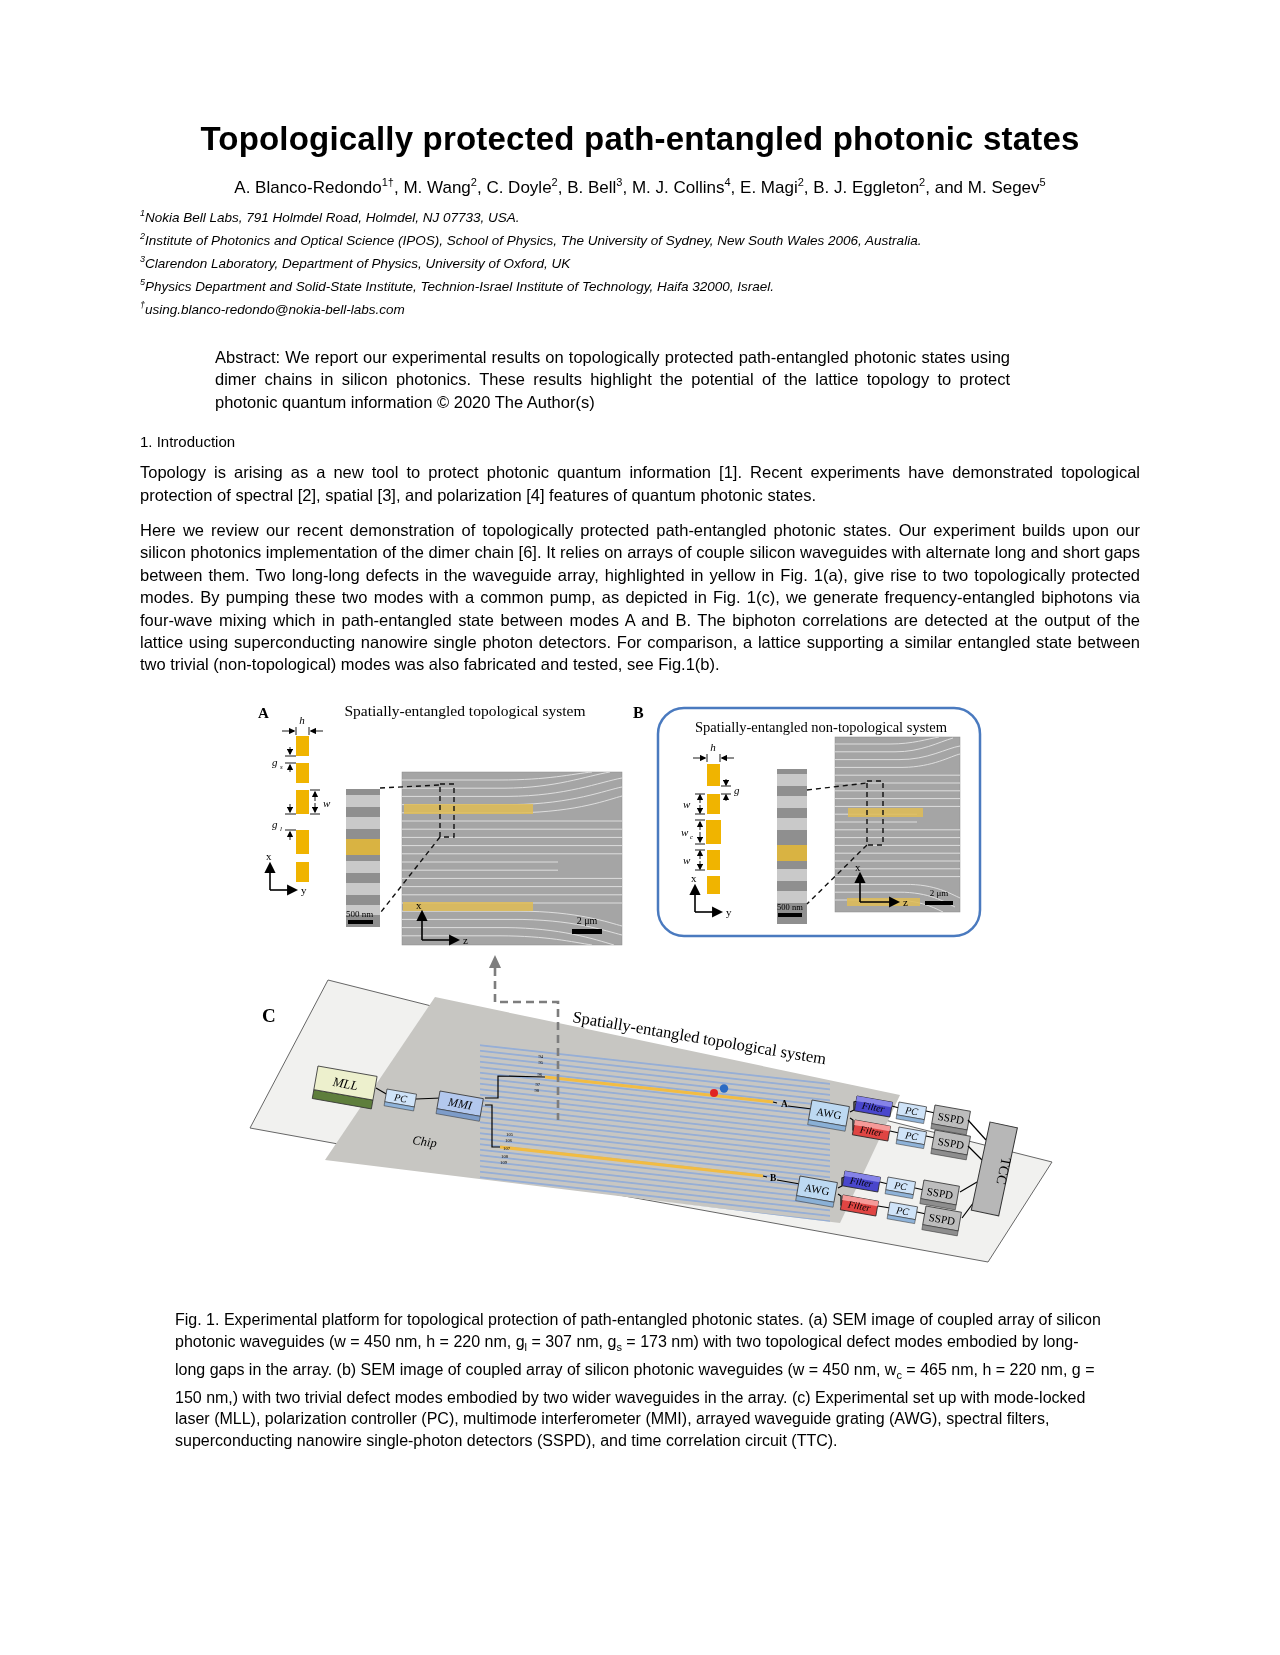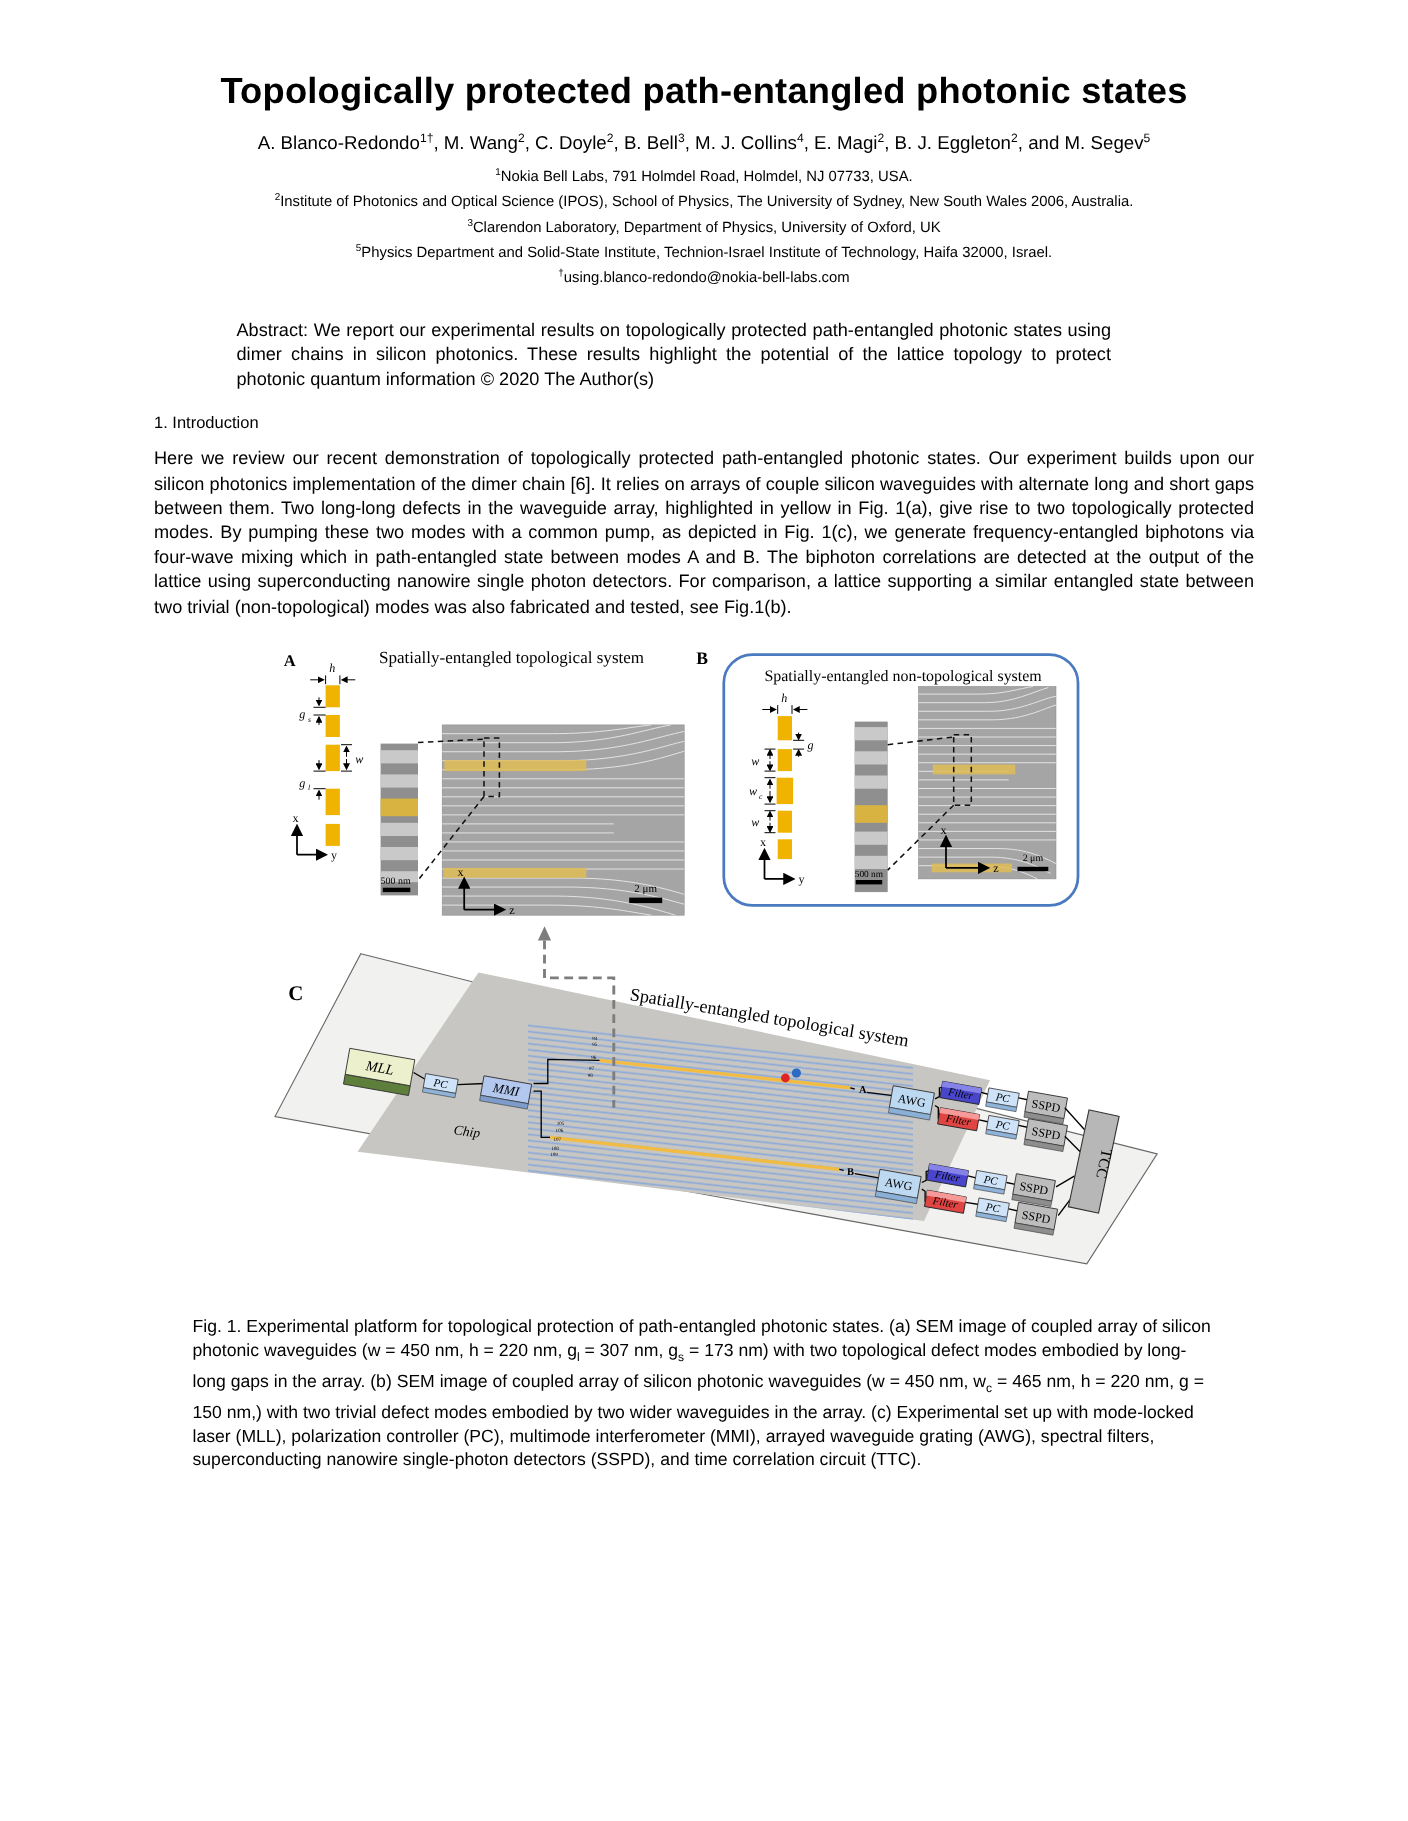--- a/index.html
+++ b/index.html
@@ -1,24 +1,24 @@
 <!DOCTYPE html>
 <html><head>
 <meta charset="utf-8">
 <style>
   * { box-sizing: border-box; }
   body { margin:0; background:#ffffff; }
   .page { width:1280px; height:1655px; background:#fff; color:#000;
           font-family:"Liberation Sans", sans-serif; overflow:hidden; position:relative; }
   .content { margin:0 140px; width:1000px; }
-  .title { font-size:33px; font-weight:bold; text-align:center; margin:0; padding-top:64px; letter-spacing:0.2px; }
+  .title { font-size:33px; font-weight:bold; text-align:center; margin:0; padding-top:120px; letter-spacing:0.2px; }
   .authors { text-align:center; font-size:17px; margin-top:18px; }
   .authors sup { font-size:11px; }
   .affils { margin-top:6px; }
-  .affil { text-align:center; font-size:13.5px; line-height:18.5px; }
+  .affil { text-align:left; font-size:13.5px; line-height:18.5px;font-style:italic; }
   .affil sup { font-size:9px; }
   .abstract { margin:27px 130px 0 75px; font-size:16.5px; line-height:22.5px; text-align:justify; }
   .sec-heading { margin-top:20px; font-size:15px; }
   .bodypara { margin:11px 0 0 0; font-size:16.5px; line-height:22.4px; text-align:justify; }
   .figwrap { position:relative; width:820px; height:585px; margin:24px 0 0 100px; }
   .panelA { position:absolute; left:10px; top:0; }
   .panelBbox { position:absolute; left:415px; top:2px; }
   .bletter { position:absolute; left:393px; top:4px; font-family:"Liberation Serif",serif; font-weight:bold; font-size:16px; }
   .panelC { position:absolute; left:0; top:250px; }
   .connector { position:absolute; left:230px; top:252px; }
@@ -48,20 +48,21 @@
       <div class="affil"><sup>2</sup><span>Institute of Photonics and Optical Science (IPOS), School of Physics, The University of Sydney, New South Wales 2006, Australia.</span></div>
       <div class="affil"><sup>3</sup><span>Clarendon Laboratory, Department of Physics, University of Oxford, UK</span></div>
       <div class="affil"><sup>5</sup><span>Physics Department and Solid-State Institute, Technion-Israel Institute of Technology, Haifa 32000, Israel.</span></div>
       <div class="affil"><sup>†</sup><span>using.blanco-redondo@nokia-bell-labs.com</span></div>
     </div>
 
     <div class="abstract">Abstract: We report our experimental results on topologically protected path-entangled photonic states using dimer chains in silicon photonics. These results highlight the potential of the lattice topology to protect photonic quantum information © 2020 The Author(s)</div>
 
     <div class="sec-heading">1. Introduction</div>
 
+    <p class="bodypara">Topology is arising as a new tool to protect photonic quantum information [1]. Recent experiments have demonstrated topological protection of spectral [2], spatial [3], and polarization [4] features of quantum photonic states.</p>
     <p class="bodypara" style="margin-top:13px">Here we review our recent demonstration of topologically protected path-entangled photonic states. Our experiment builds upon our silicon photonics implementation of the dimer chain [6].  It relies on arrays of couple silicon waveguides with alternate long and short gaps between them. Two long-long defects in the waveguide array, highlighted in yellow in Fig. 1(a), give rise to two topologically protected modes. By pumping these two modes with a common pump, as depicted in Fig. 1(c), we generate frequency-entangled biphotons via four-wave mixing which in path-entangled state between modes A and B. The biphoton correlations are detected at the output of the lattice using superconducting nanowire single photon detectors. For comparison, a lattice supporting a similar entangled state between two trivial (non-topological) modes was also fabricated and tested, see Fig.1(b).</p>
 
     <div class="figwrap">
 
       <svg class="panelA" width="385" height="250" viewBox="0 0 385 250">
         <defs>
           <marker id="arr" viewBox="0 0 10 10" refX="8" refY="5" markerWidth="7" markerHeight="7" orient="auto-start-reverse">
             <path d="M0,0L10,5L0,10z" fill="#000"></path>
           </marker>
         </defs>

